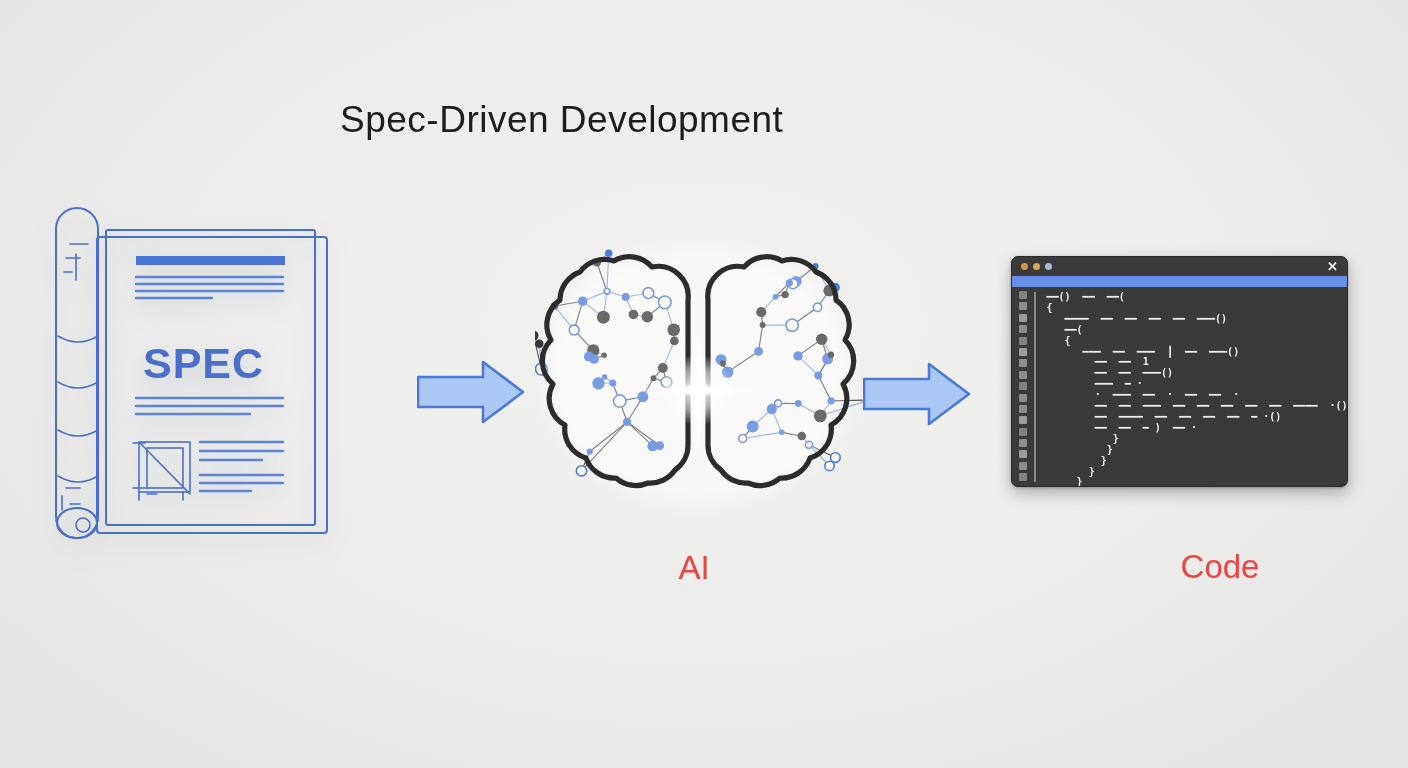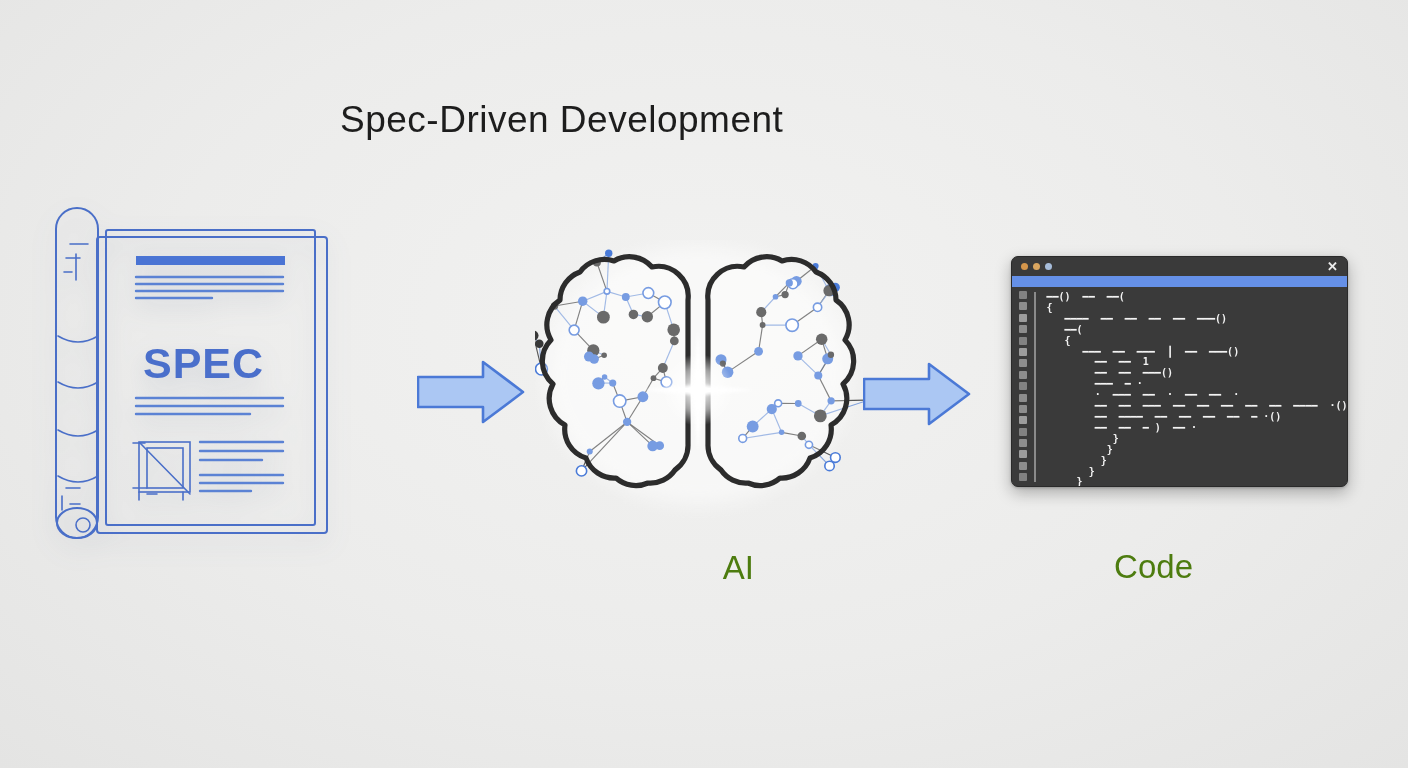--- a/index.html
+++ b/index.html
@@ -8,23 +8,23 @@
     background:radial-gradient(ellipse at 50% 42%, #f2f2f1 0%, #ececeb 55%, #e4e4e3 100%);
     font-family:"Liberation Sans", sans-serif;
   }
   .abs{position:absolute;}
 
   
   .page-title{
     left:340px;top:99px;width:690px;text-align:left;
     font-size:37px;font-weight:500;color:#1d1d1d;letter-spacing:.5px;
   }
-  .caption{font-size:33px;color:#4d7c0f;text-align:right;}
+  .caption{font-size:33px;color:#ef4444;text-align:center;}
   .ai-caption{left:634px;top:549px;width:120px;}
-  .code-caption{left:1033px;top:548px;width:160px;}
+  .code-caption{left:1140px;top:548px;width:160px;}
 
   
   .flow-arrow{width:108px;height:64px;}
   .flow-arrow polygon{
     fill:var(--arrow-fill,#abc7f3);
     stroke:var(--arrow-stroke,#4b79d6);
     stroke-width:2.6;stroke-linejoin:round;
   }
 
   

